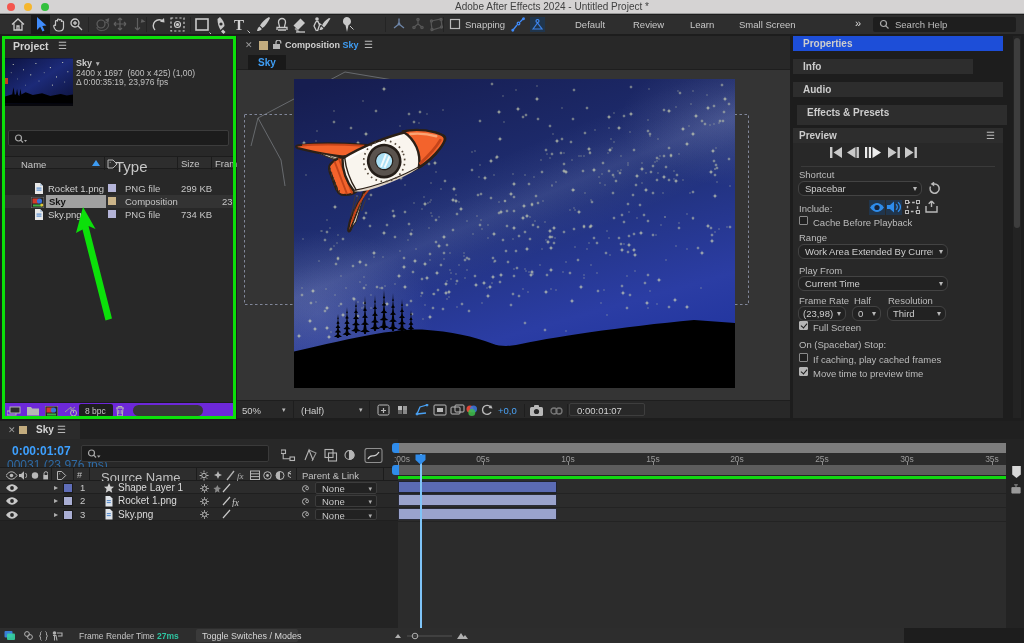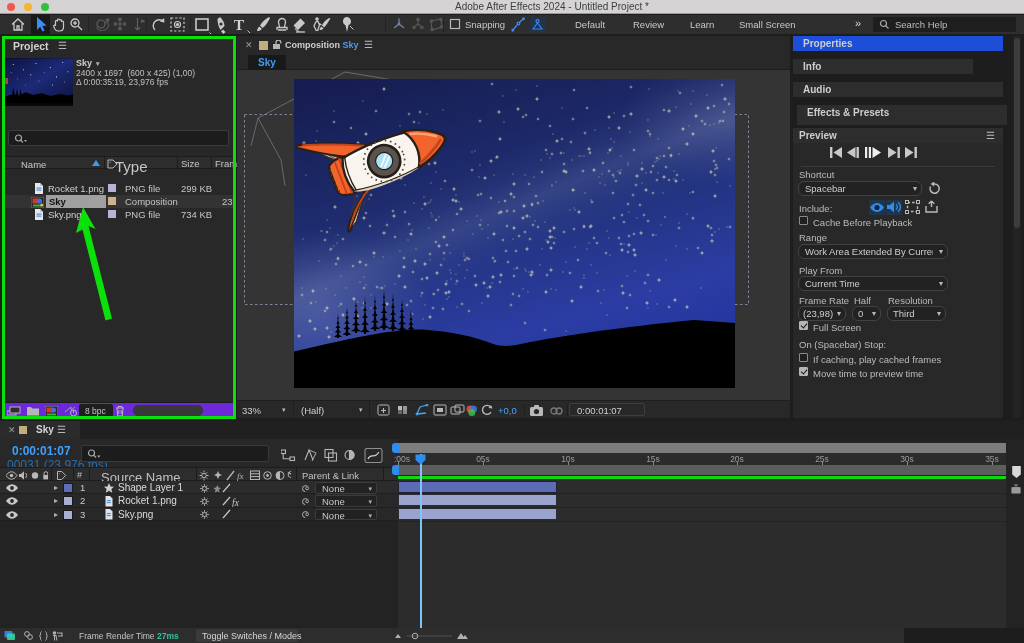--- a/index.html
+++ b/index.html
@@ -947,21 +947,21 @@
   <circle cx="-3" cy="0" r="8.6" fill="#abe0f5" stroke="#241d18" stroke-width="1.2"></circle>
   <path d="M-8 4.2 L1.2 -5.8 M-5 6.3 L3.6 -2.6" stroke="#f2fafd" stroke-width="2" fill="none"></path>
 </g>
       <path d="M0 272.5 C30 266 55 259 90 253.5 C105 251.5 116 250 128 250.5 C158 252.5 180 257.5 198 264.5 C206 267.5 214 267.5 222 266 C252 259 330 247.5 400 241 L441 244 L441 309 L0 309 Z" fill="#000"></path>
           <path d="M44 235L44.3 237.9L44.8 239.9L44.2 240.4L44.5 242.4L45.6 244.4L44.4 244.9L44.8 246.8L46.4 248.8L44.6 249.3L45.1 251.3L47.2 253.3L44.8 253.8L45.3 255.7L48.0 257.7L45.0 258.2L44.8 259L43.2 259L43.0 258.2L40.0 257.7L42.7 255.7L43.2 253.8L40.8 253.3L42.9 251.3L43.4 249.3L41.6 248.8L43.2 246.8L43.6 244.9L42.4 244.4L43.5 242.4L43.8 240.4L43.2 239.9L43.7 237.9ZM53 228L53.3 231.9L53.9 233.9L53.2 234.4L53.6 237.2L54.8 239.2L53.5 239.7L53.9 242.6L55.7 244.6L53.7 245.1L54.2 248.0L56.6 250.0L53.9 250.5L54.5 253.4L57.5 255.4L54.1 255.9L53.8 257L52.2 257L51.9 255.9L48.5 255.4L51.5 253.4L52.1 250.5L49.4 250.0L51.8 248.0L52.3 245.1L50.3 244.6L52.1 242.6L52.5 239.7L51.2 239.2L52.4 237.2L52.8 234.4L52.1 233.9L52.7 231.9ZM62 221L62.3 225.6L63.0 227.6L62.2 228.1L62.7 231.7L64.0 233.7L62.5 234.2L63.0 237.8L65.0 239.8L62.8 240.3L63.3 243.9L66.0 245.9L63.0 246.4L63.7 250.1L67.0 252.1L63.2 252.6L62.8 254L61.2 254L60.8 252.6L57.0 252.1L60.3 250.1L61.0 246.4L58.0 245.9L60.7 243.9L61.2 240.3L59.0 239.8L61.0 237.8L61.5 234.2L60.0 233.7L61.3 231.7L61.8 228.1L61.0 227.6L61.7 225.6ZM71 217L71.3 222.5L72.0 224.5L71.2 225.0L71.7 229.6L73.0 231.6L71.5 232.1L72.0 236.6L74.0 238.6L71.8 239.1L72.3 243.6L75.0 245.6L72.0 246.1L72.7 250.7L76.0 252.7L72.2 253.2L71.8 255L70.2 255L69.8 253.2L66.0 252.7L69.3 250.7L70.0 246.1L67.0 245.6L69.7 243.6L70.2 239.1L68.0 238.6L70.0 236.6L70.5 232.1L69.0 231.6L70.3 229.6L70.8 225.0L70.0 224.5L70.7 222.5ZM81 216L81.3 221.2L82.0 223.2L81.2 223.7L81.7 227.8L83.0 229.8L81.5 230.3L82.0 234.5L84.0 236.5L81.8 237.0L82.3 241.2L85.0 243.2L82.0 243.7L82.7 247.8L86.0 249.8L82.2 250.3L81.8 252L80.2 252L79.8 250.3L76.0 249.8L79.3 247.8L80.0 243.7L77.0 243.2L79.7 241.2L80.2 237.0L78.0 236.5L80.0 234.5L80.5 230.3L79.0 229.8L80.3 227.8L80.8 223.7L80.0 223.2L80.7 221.2ZM90 211L90.4 216.9L91.1 218.9L90.3 219.4L90.7 224.3L92.2 226.3L90.5 226.8L91.1 231.7L93.3 233.7L90.8 234.2L91.5 239.1L94.4 241.1L91.1 241.6L91.8 246.5L95.5 248.5L91.4 249.0L90.8 251L89.2 251L88.6 249.0L84.5 248.5L88.2 246.5L88.9 241.6L85.6 241.1L88.5 239.1L89.2 234.2L86.7 233.7L88.9 231.7L89.5 226.8L87.8 226.3L89.3 224.3L89.7 219.4L88.9 218.9L89.6 216.9ZM99 214L99.3 219.5L100.0 221.5L99.2 222.0L99.7 226.6L101.0 228.6L99.5 229.1L100.0 233.6L102.0 235.6L99.8 236.1L100.3 240.6L103.0 242.6L100.0 243.1L100.7 247.7L104.0 249.7L100.2 250.2L99.8 252L98.2 252L97.8 250.2L94.0 249.7L97.3 247.7L98.0 243.1L95.0 242.6L97.7 240.6L98.2 236.1L96.0 235.6L98.0 233.6L98.5 229.1L97.0 228.6L98.3 226.6L98.8 222.0L98.0 221.5L98.7 219.5ZM108 220L108.3 224.6L109.0 226.6L108.2 227.1L108.7 230.7L110.0 232.7L108.5 233.2L109.0 236.8L111.0 238.8L108.8 239.3L109.3 242.9L112.0 244.9L109.0 245.4L109.7 249.1L113.0 251.1L109.2 251.6L108.8 253L107.2 253L106.8 251.6L103.0 251.1L106.3 249.1L107.0 245.4L104.0 244.9L106.7 242.9L107.2 239.3L105.0 238.8L107.0 236.8L107.5 233.2L106.0 232.7L107.3 230.7L107.8 227.1L107.0 226.6L107.7 224.6ZM117 231L117.3 234.1L117.8 236.1L117.2 236.6L117.5 238.8L118.6 240.8L117.4 241.3L117.8 243.4L119.4 245.4L117.6 245.9L118.1 248.0L120.2 250.0L117.8 250.5L118.3 252.6L121.0 254.6L118.0 255.1L117.8 256L116.2 256L116.0 255.1L113.0 254.6L115.7 252.6L116.2 250.5L113.8 250.0L115.9 248.0L116.4 245.9L114.6 245.4L116.2 243.4L116.6 241.3L115.4 240.8L116.5 238.8L116.8 236.6L116.2 236.1L116.7 234.1Z" fill="#000"></path>
     </svg>
     </div>
   </div>
 
   <div class="abs" style="left:0;top:364px;width:553px;height:18px;background:#282828;border-top:1px solid #1e1e1e">
-    <span class="abs" style="left:5px;top:4px;font-size:9.5px;color:#cecece">33%</span>
+    <span class="abs" style="left:5px;top:4px;font-size:9.5px;color:#cecece">50%</span>
     <span class="abs" style="left:45px;top:5px;font-size:7px;color:#b9b9b9">▾</span>
     <span class="abs" style="left:56px;top:0;width:1px;height:18px;background:#1e1e1e"></span>
     <span class="abs" style="left:64px;top:4px;font-size:9.5px;color:#cecece">(Half)</span>
     <span class="abs" style="left:122px;top:5px;font-size:7px;color:#b9b9b9">▾</span>
     <span class="abs" style="left:132px;top:0;width:1px;height:18px;background:#1e1e1e"></span>
     <svg class="abs" style="left:140px;top:3px" width="200" height="13" viewBox="0 0 200 13">
      <g stroke="#b9b9b9" fill="none">
       <rect x="1" y="1" width="11" height="10" rx="1.5"></rect>
           <path d="M4 6.5h5M6.5 4v5" stroke-width="1.2"></path>
       <g transform="translate(21 1)">

